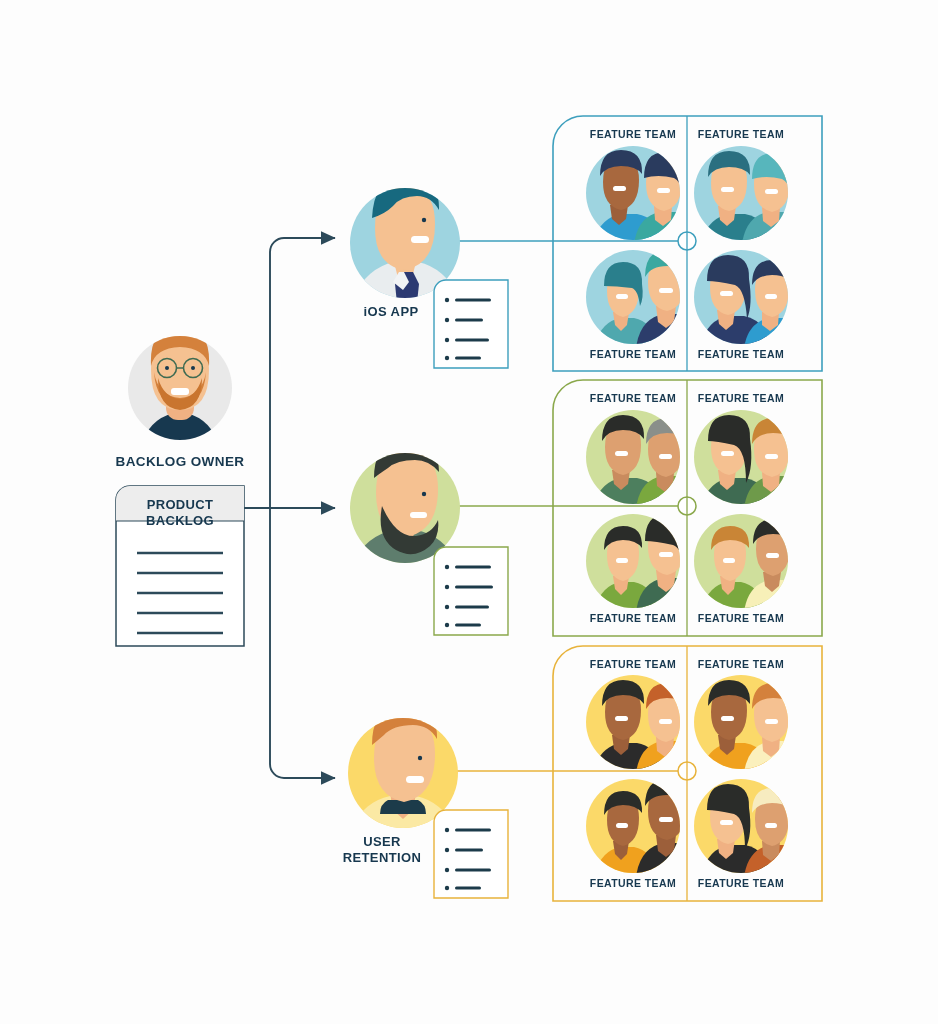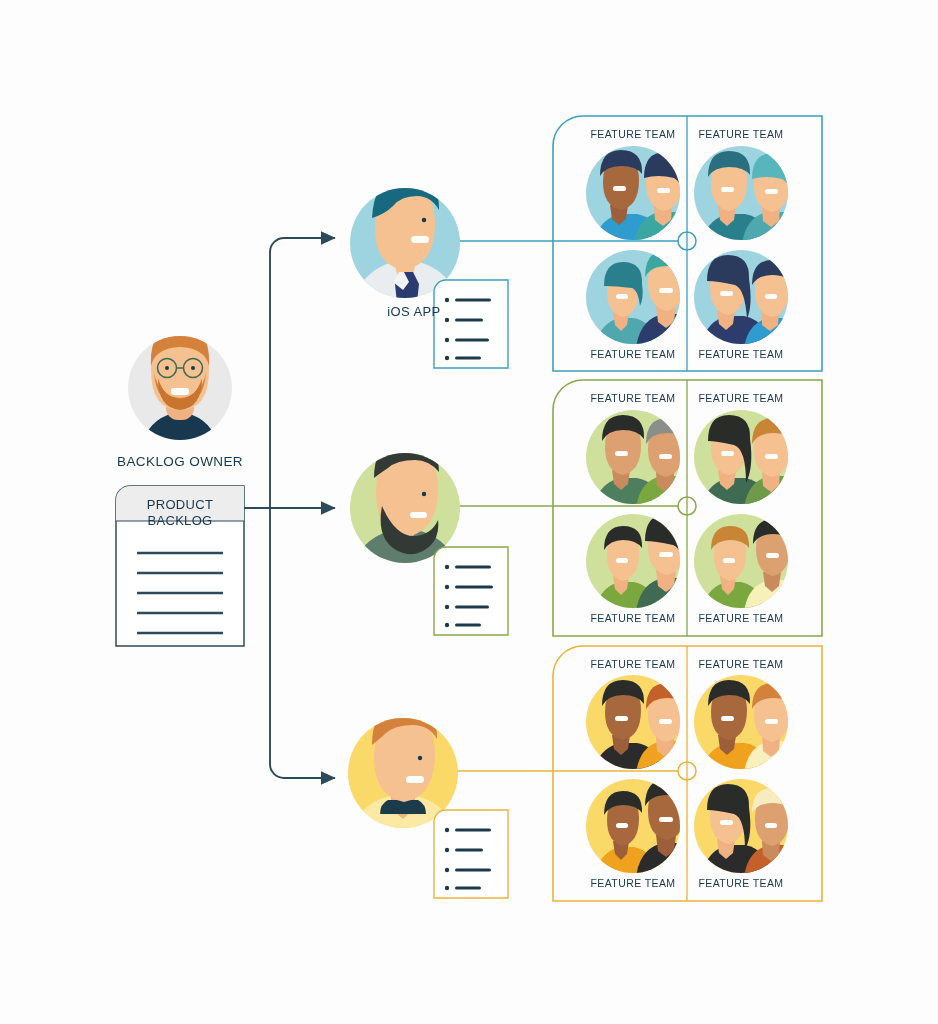--- a/index.html
+++ b/index.html
@@ -1,21 +1,21 @@
 <!DOCTYPE html>
 <html><head>
 <meta charset="utf-8">
 <style>
   html,body{margin:0;padding:0;background:#ffffff;}
   body{width:938px;height:1024px;position:relative;overflow:hidden;
        font-family:"Liberation Sans","DejaVu Sans",sans-serif;
        background:#fdfdfd;}
   #stage{position:absolute;left:0;top:0;width:938px;height:1024px;}
   svg.layer{position:absolute;left:0;top:0;width:938px;height:1024px;}
-  .lbl{position:absolute;font-weight:normal;color:#17384f;letter-spacing:.4px;
+  .lbl{position:absolute;font-weight:bold;color:#17384f;letter-spacing:.4px;
        text-align:center;line-height:1.25;white-space:pre-line;}
   .ft-lbl{font-size:10.5px;width:120px;}
   .node-lbl{font-size:13px;width:170px;}
   .po-lbl{font-size:13.5px;width:220px;}
   .pb-lbl{font-size:11.5px;width:160px;letter-spacing:.3px;}
 </style>
 </head>
 <body>
 
 <div id="stage">
@@ -415,21 +415,23 @@
       <path d="M752,813 q0,-25 20,-25 q21,0 20,23 q-6,-8 -20,-8 q-14,0 -20,10z" fill="#f7ecc0"></path>
       <rect x="765" y="823" width="12" height="5" rx="2.5" fill="#ffffff"></rect>
     </g>
   </g>
 </svg>
 
 <div class="lbl po-lbl" style="left:70px;top:454px;">BACKLOG OWNER</div>
 
 <div class="lbl pb-lbl" style="left:118px;top:497px;font-size:13px;width:124px;">PRODUCT BACKLOG</div>
 
-<div class="lbl node-lbl" style="left:329px;top:304px;">iOS APP</div>
+<div class="lbl node-lbl" style="left:306px;top:304px;">iOS APP</div>
+<div class="lbl node-lbl" style="left:297px;top:834px;">USER
+RETENTION</div>
 
 <div class="lbl ft-lbl" style="left:573px;top:128px;">FEATURE TEAM</div>
 <div class="lbl ft-lbl" style="left:681px;top:128px;">FEATURE TEAM</div>
 <div class="lbl ft-lbl" style="left:573px;top:348px;">FEATURE TEAM</div>
 <div class="lbl ft-lbl" style="left:681px;top:348px;">FEATURE TEAM</div>
 
 <div class="lbl ft-lbl" style="left:573px;top:392px;">FEATURE TEAM</div>
 <div class="lbl ft-lbl" style="left:681px;top:392px;">FEATURE TEAM</div>
 <div class="lbl ft-lbl" style="left:573px;top:612px;">FEATURE TEAM</div>
 <div class="lbl ft-lbl" style="left:681px;top:612px;">FEATURE TEAM</div>

